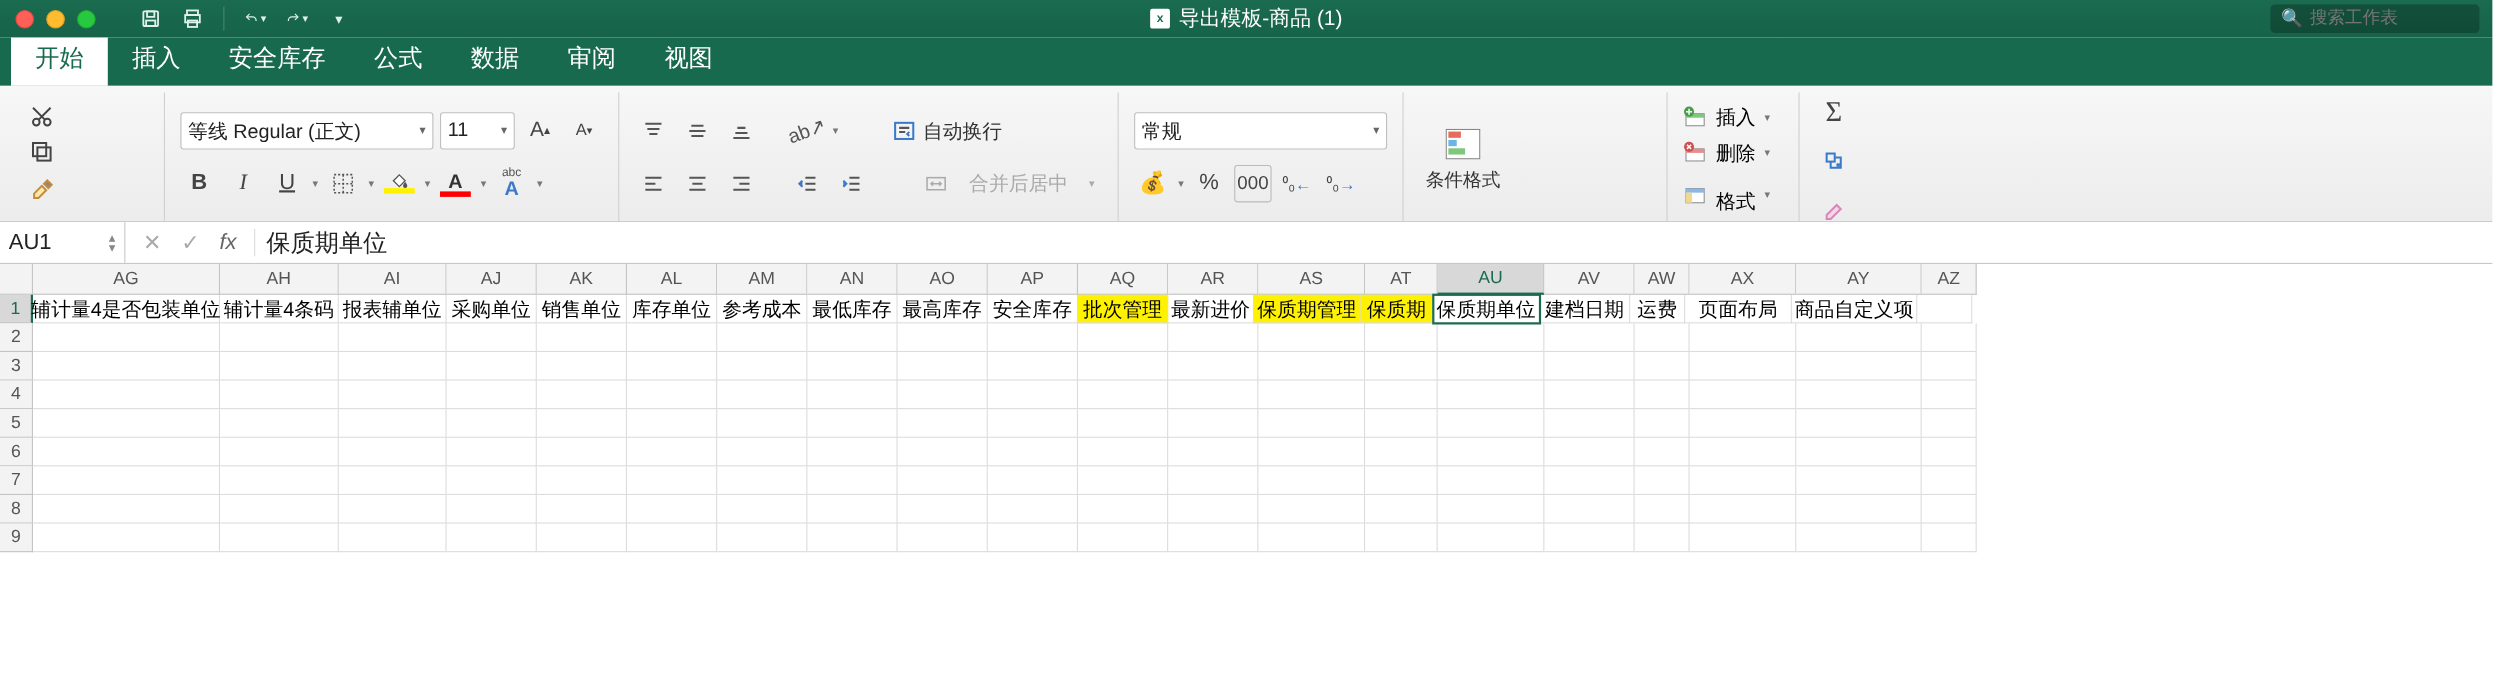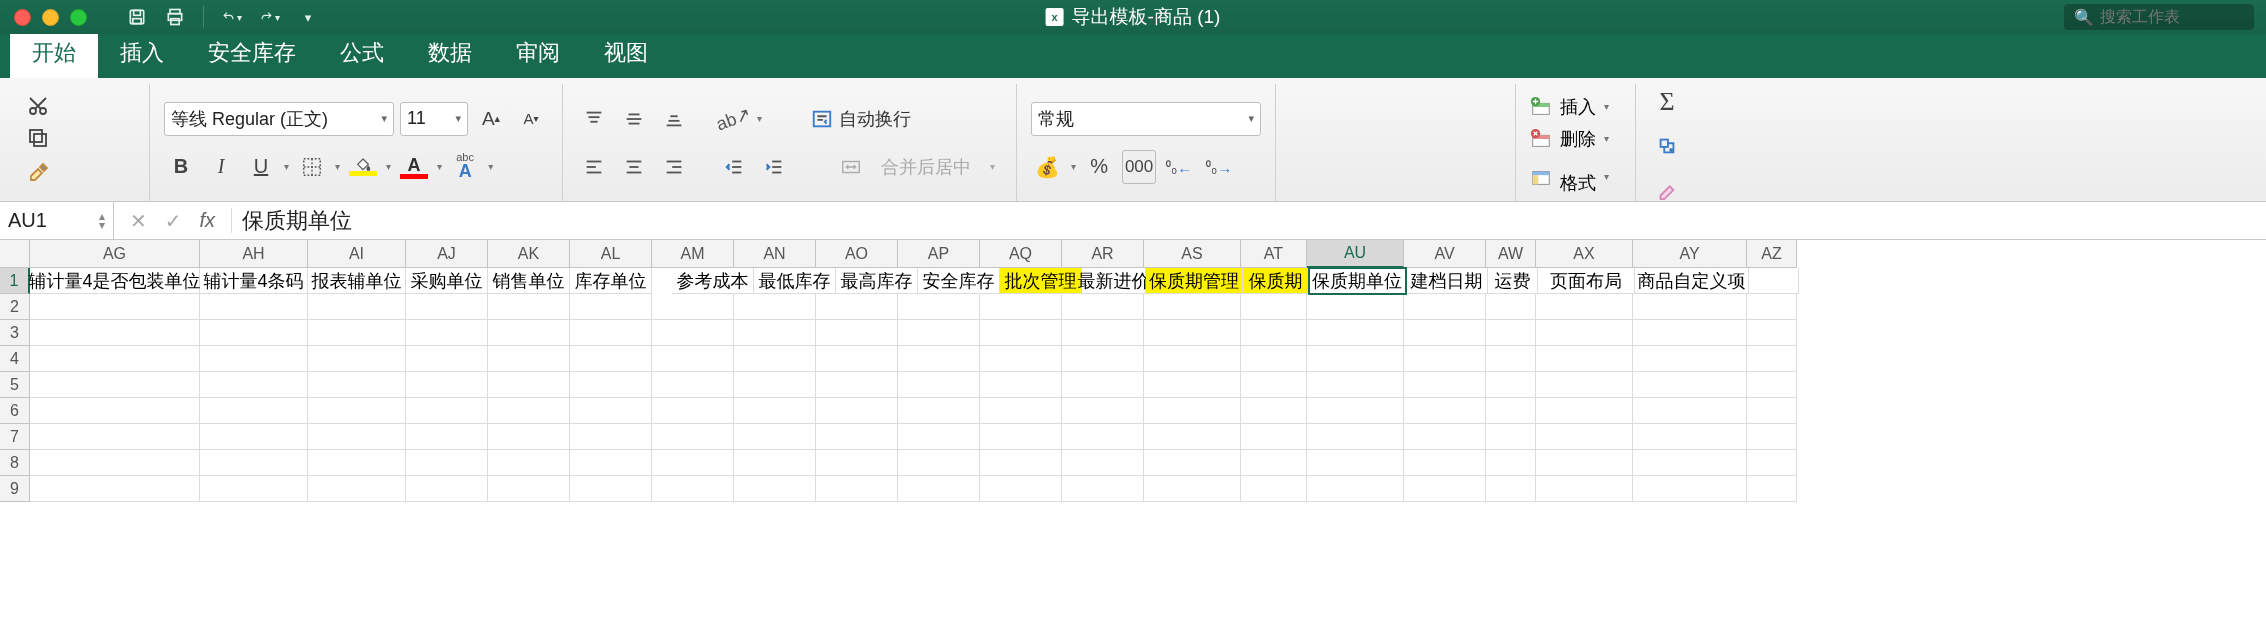--- a/index.html
+++ b/index.html
@@ -315,20 +315,29 @@
           <span style="font-size:15px;">⁰₀<span style="color:#3a7ac8;">←</span></span>
         </div>
       <div class="sbtn">
           <span style="font-size:15px;">⁰₀<span style="color:#3a7ac8;">→</span></span>
         </div>
     </div>
   </div>
 
   <div class="group" style="min-width:240px;">
     <div class="hstack" style="height:100%;">
+      <div class="bigbtn">
+        <svg viewBox="0 0 40 40" width="34" height="34">
+            <rect x="4" y="6" width="32" height="28" fill="#fff" stroke="#888"></rect>
+            <rect x="6" y="8" width="12" height="6" fill="#e86c5d"></rect>
+            <rect x="6" y="16" width="8" height="6" fill="#6cb4e8"></rect>
+            <rect x="6" y="24" width="16" height="6" fill="#7ec87e"></rect>
+          </svg>
+        <span class="cap">条件格式</span>
+      </div>
     </div>
   </div>
 
   <div class="group" style="min-width:120px;">
     <div class="stack" style="padding-top:4px;gap:8px;">
       <div class="hstack" style="gap:8px;cursor:pointer;">
         <svg width="22" height="22" viewBox="0 0 24 24">
             <rect x="3" y="8" width="18" height="12" fill="#fff" stroke="#888"></rect>
             <rect x="3" y="8" width="18" height="4" fill="#7ec87e"></rect>
             <circle cx="6" cy="6" r="5" fill="#4a9c4a"></circle>
@@ -423,26 +432,26 @@
     </div>
   <div class="rows">
       <div class="row">
         <div class="rh sel">1</div>
         <div class="cell" style="width: 170px;">辅计量4是否包装单位</div>
         <div class="cell" style="width: 108px;">辅计量4条码</div>
         <div class="cell" style="width: 98px;">报表辅单位</div>
         <div class="cell" style="width: 82px;">采购单位</div>
         <div class="cell" style="width: 82px;">销售单位</div>
         <div class="cell" style="width: 82px;">库存单位</div>
-        <div class="cell" style="width: 82px; margin-left: 20px;">参考成本</div>
+        <div class="cell" style="width: 82px;">参考成本</div>
         <div class="cell" style="width: 82px;">最低库存</div>
         <div class="cell" style="width: 82px;">最高库存</div>
         <div class="cell" style="width: 82px;">安全库存</div>
         <div class="cell hl" style="width: 82px;">批次管理</div>
-        <div class="cell" style="width: 64px; font-family: Liberation Serif, serif;">最新进价</div>
+        <div class="cell" style="width: 78px; font-family: Liberation Serif, serif;">最新进价</div>
         <div class="cell hl" style="width: 97px;">保质期管理</div>
         <div class="cell hl" style="width: 66px;">保质期</div>
         <div class="cell active" style="width: 97px;">保质期单位</div>
         <div class="cell" style="width: 82px;">建档日期</div>
         <div class="cell" style="width: 50px;">运费</div>
         <div class="cell" style="width: 97px;">页面布局</div>
         <div class="cell" style="width: 114px;">商品自定义项</div>
         <div class="cell" style="width: 50px;"></div>
       </div>
       <div class="row">

